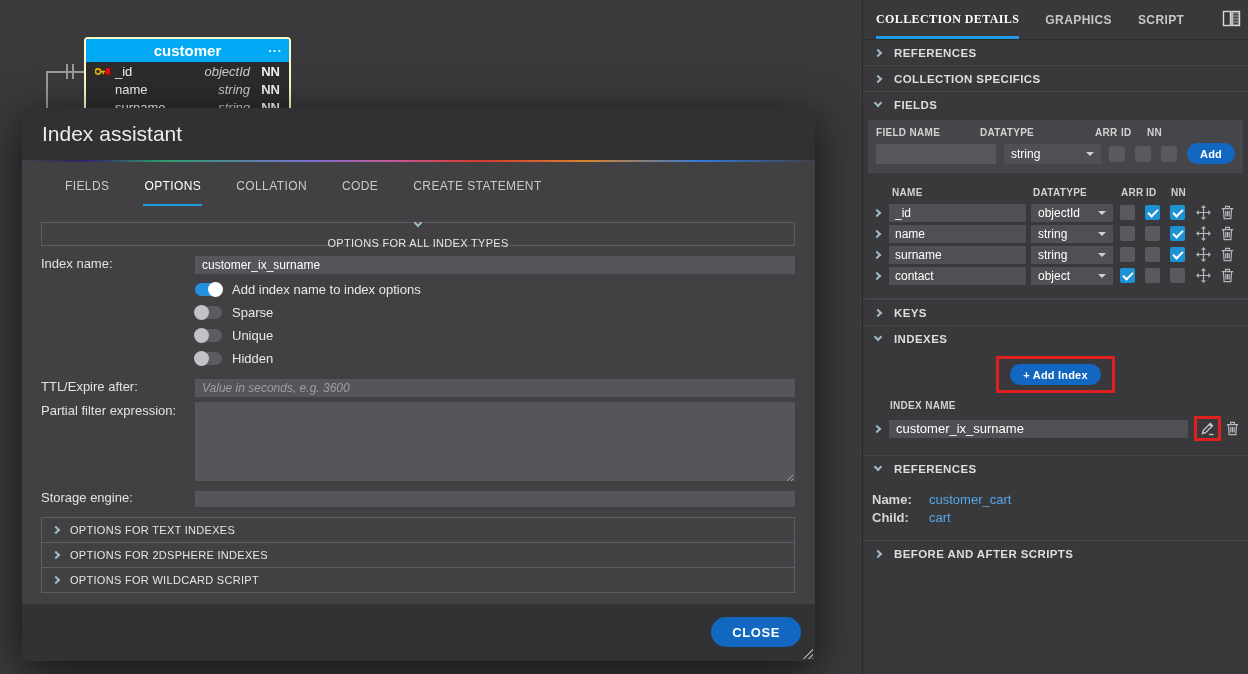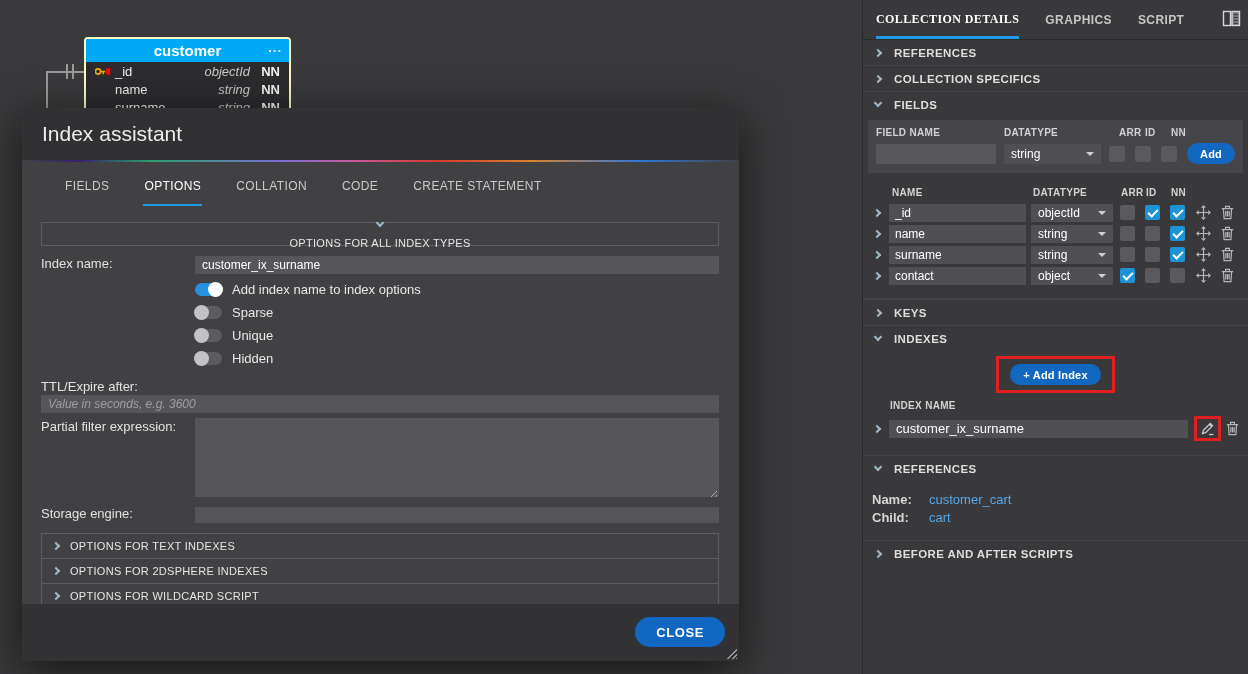--- a/index.html
+++ b/index.html
@@ -17,21 +17,21 @@
     border:2px solid #fef9c3; border-radius:4px; background:#2c2c2f; overflow:hidden; }
   .entity-header { background:#00a9f4; height:23px; line-height:23px; text-align:center;
     color:#fff; font-weight:bold; font-size:15px; position:relative; }
   .entity-menu { position:absolute; right:7px; top:-3px; font-size:13px; font-weight:bold; color:#e8f6ff; letter-spacing:1px; cursor:pointer; }
   .entity-row { display:flex; align-items:center; height:18px; padding:0 9px; font-size:13px; color:#f0f0f0; }
   .entity-row .keycell { width:20px; display:flex; align-items:center; }
   .entity-row .ftype { margin-left:auto; font-style:italic; color:#c9c9c9; }
   .entity-row .fnn { width:30px; text-align:right; font-weight:bold; color:#f2f2f2; }
 
   
-  .modal { position:absolute; left:22px; top:108px; width:717px; height:553px; z-index:10;
+  .modal { position:absolute; left:22px; top:108px; width:793px; height:553px; z-index:10;
     background:#414144; border-radius:7px; box-shadow:0 10px 45px rgba(0,0,0,.65); }
   .modal-titlebar { height:52px; background:#313134; border-radius:7px 7px 0 0;
     display:flex; align-items:center; padding-left:20px; }
   .modal-title { font-size:21px; color:#ececec; }
   .rainbow { height:2px;
     background:linear-gradient(90deg,#414144 0%,#35206b 8%,#2e9e6e 18%,#7a6fd0 36%,#c75a9e 46%,#d8392e 58%,#d8842e 71%,#3178d8 86%,#414144 100%); }
   .modal-tabs { display:flex; gap:33px; padding-left:42px; height:44px; align-items:flex-end; }
   .mtab { font-size:12px; color:#c9c9c9; letter-spacing:.4px; padding:0 1px 11px;
     border-bottom:2px solid transparent; cursor:pointer; }
   .mtab.on { color:#fff; border-bottom-color:#1e9be2; }
@@ -83,21 +83,21 @@
   .psec-h { height:25px; display:flex; align-items:center; gap:13px; padding-left:12px;
     font-size:11.5px; font-weight:bold; color:#dedede; letter-spacing:.4px; cursor:pointer; }
   .psec { border-bottom:1px solid #454549; }
   .chv { width:6px; height:6px; border-right:2px solid #9fb8c8; border-bottom:2px solid #9fb8c8;
     display:inline-block; flex:none; }
   .chv.right { transform:rotate(-45deg); }
   .chv.down  { transform:rotate(45deg); margin-top:-3px; }
 
   .form-box { margin:3px 5px 10px; background:#46464a; padding:7px 8px 9px; }
   .af-labels { display:flex; font-size:10px; font-weight:bold; color:#d2d2d2; letter-spacing:.3px; }
-  .af-labels .l1 { width:128px; } .af-labels .l2 { width:115px; }
+  .af-labels .l1 { width:104px; } .af-labels .l2 { width:115px; }
   .af-labels .l3,.af-labels .l4,.af-labels .l5 { width:26px; }
   .af-ctrls { display:flex; align-items:center; margin-top:5px; }
   .af-input { width:120px; height:20px; background:#58585c; border:none; outline:none; color:#fff;
     font-size:12px; padding:0 6px; margin-right:8px; font-family:"Liberation Sans",sans-serif; }
   .dd { background:#505054; height:20px; display:flex; align-items:center; justify-content:space-between;
     padding:0 7px; font-size:12px; color:#fff; cursor:pointer; }
   .dd-arrow { width:0; height:0; border-left:4px solid transparent; border-right:4px solid transparent;
     border-top:4px solid #cfcfcf; margin-left:6px; }
   .af-ctrls .dd { width:107px; margin-right:8px; }
   .cb { width:16px; height:16px; background:#5a5a5e; border-radius:2px; margin-right:10px; flex:none; cursor:pointer; }
@@ -225,21 +225,21 @@
         </span>
       <span class="tgl-label">Unique</span>
     </div>
     <div class="tgl-row">
       <span class="tgl">
           <span class="knob"></span>
         </span>
       <span class="tgl-label">Hidden</span>
     </div>
 
-    <div class="frow" style="margin-top:12px;flex-direction:column;">
+    <div class="frow" style="margin-top:12px;">
       <span class="flabel">TTL/Expire after:</span>
       <span class="fctrl">
         <input class="txt-input" placeholder="Value in seconds, e.g. 3600" style="">
       </span>
     </div>
 
     <div class="frow" style="margin-top:5px;">
       <span class="flabel">Partial filter expression:</span>
       <span class="fctrl">
         <textarea class="txt-area" style=""></textarea>

